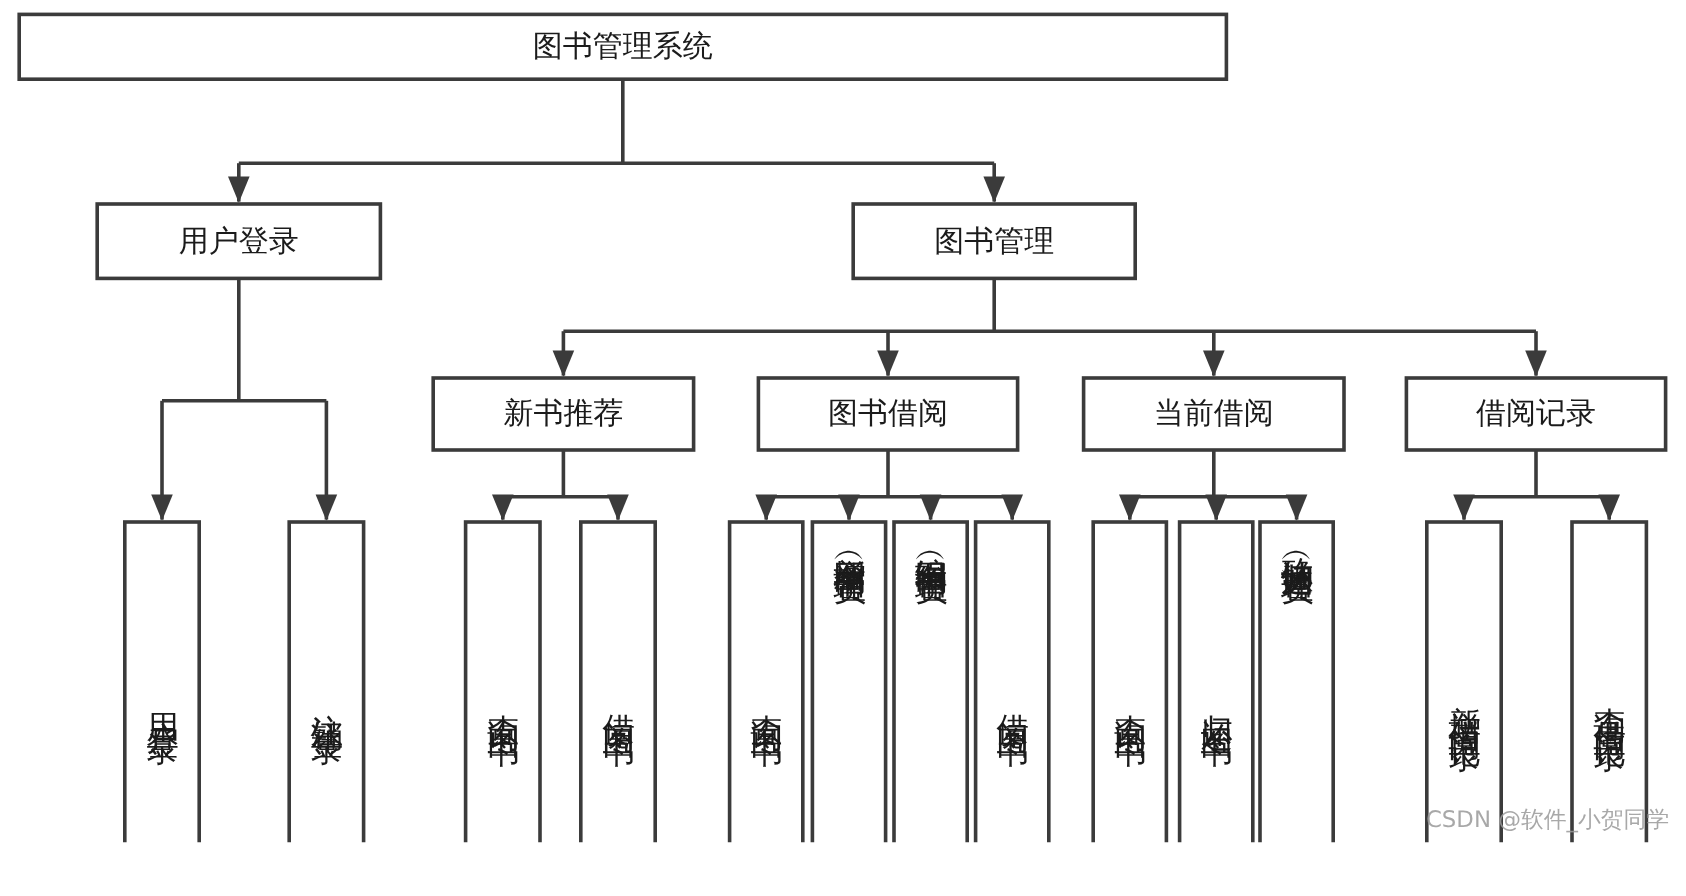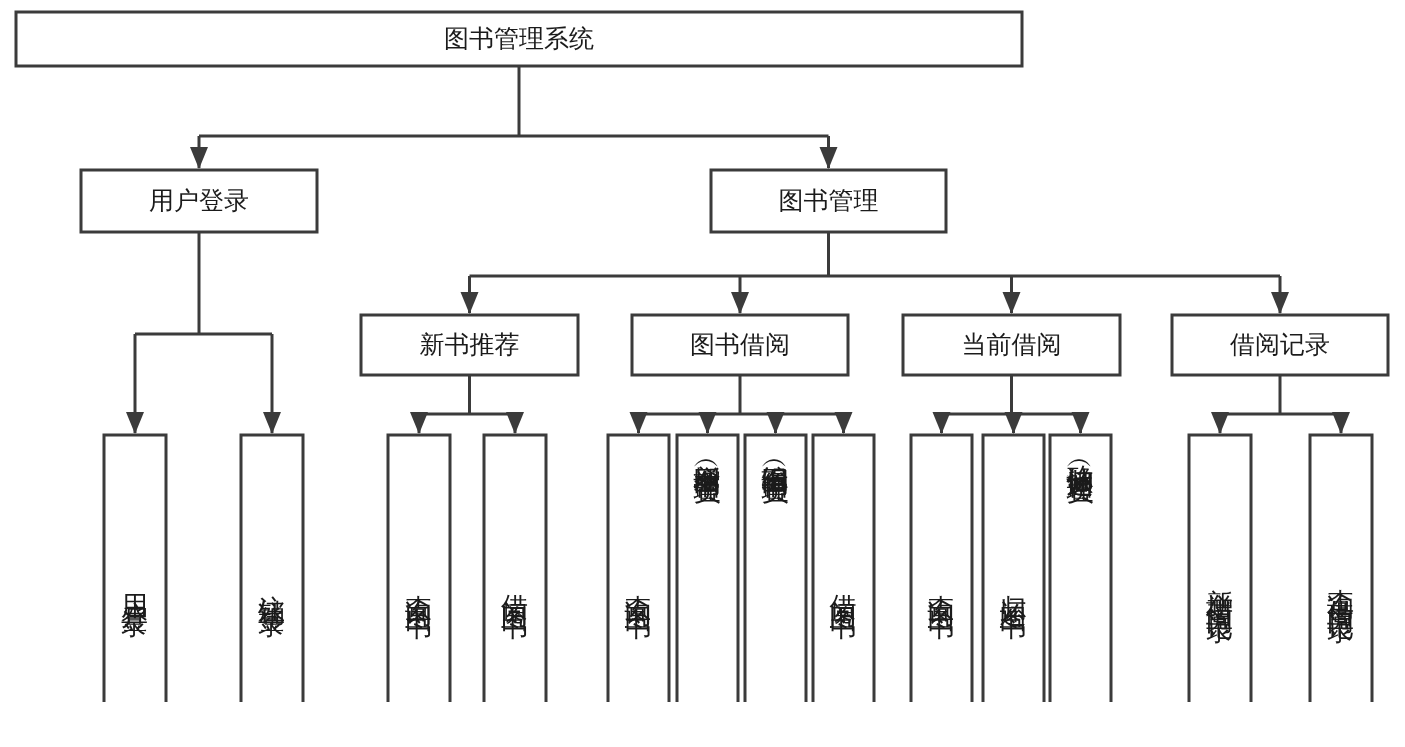--- a/index.html
+++ b/index.html
@@ -237,13 +237,14 @@
         <span class="leaf-label" style="letter-spacing: 2px;">确认归还（管理员）</span>
       </div>
       <div class="leaf-label-wrap" style="left: 1189px; top: 435px; width: 62px; height: 300px; align-items: center;">
         <span class="leaf-label">新增借阅记录</span>
       </div>
       <div class="leaf-label-wrap" style="left: 1310px; top: 435px; width: 62px; height: 300px; align-items: center;">
         <span class="leaf-label">查询借阅记录</span>
       </div>
     </div>
 
+  <div class="watermark">CSDN @软件_小贺同学</div>
 </div>
 
 </body></html>

